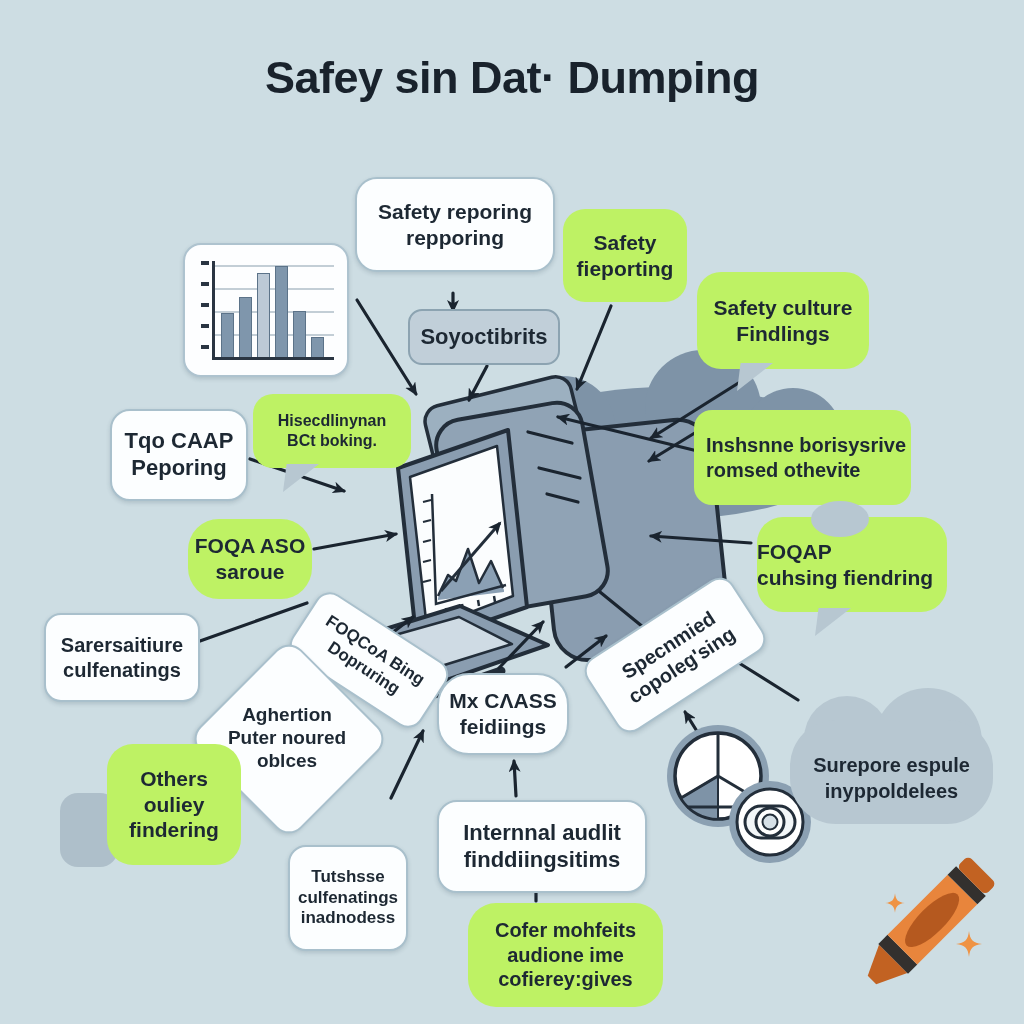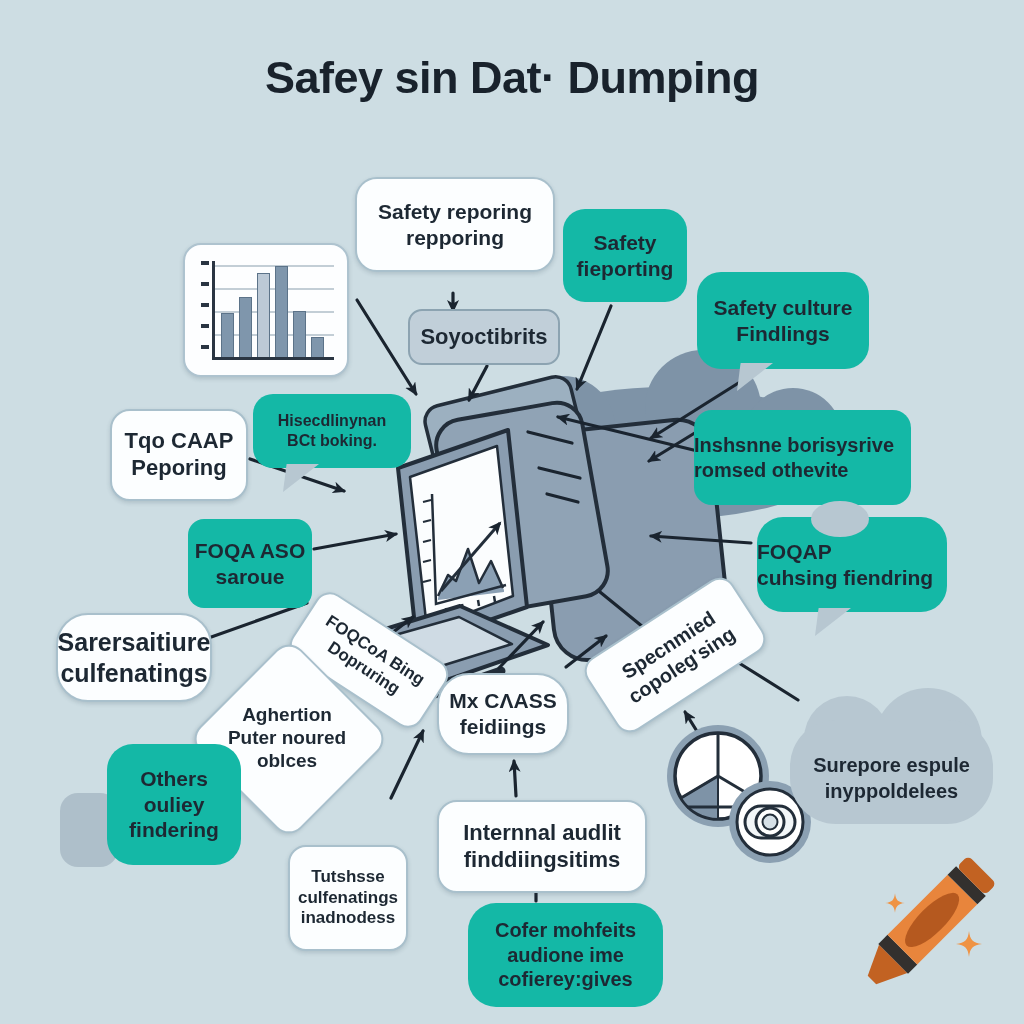--- a/index.html
+++ b/index.html
@@ -14,40 +14,40 @@
     font-size:45px;letter-spacing:-0.5px;color:#19222c;z-index:2;
   }
   .node{
     position:absolute;z-index:2;
     background:#fcfeff;border:2px solid #a9c0cc;
     box-shadow:0 2px 4px rgba(45,65,85,.18);
     display:flex;flex-direction:column;align-items:center;justify-content:center;
     text-align:center;line-height:1.22;color:#1d2833;
   }
   .node span{display:block;}
-  .gray{background:#14b8a6;border:none;box-shadow:none;}
+  .gray{background:#bef264;border:none;box-shadow:none;}
   .tail{
     position:absolute;bottom:-22px;width:36px;height:28px;z-index:1;
     background:#b7c7d1;clip-path:polygon(0 100%,10% 0,100% 0);
   }
   
   #n-safety-reporting{left:355px;top:177px;width:196px;height:91px;font-size:21px;border-radius:22px;}
   #n-safety-fieporting{left:563px;top:209px;width:124px;height:93px;font-size:21px;border-radius:22px;}
   #n-safety-culture{left:697px;top:272px;width:172px;height:97px;font-size:21px;border-radius:24px;}
   #n-safety-culture .tail{left:40px;}
   #n-soyoctibrits{left:408px;top:309px;width:148px;height:52px;font-size:22px;border-radius:14px;background:#c1cfd9;border:2px solid #8ca3b1;box-shadow:none;}
   #n-tqo-caap{left:110px;top:409px;width:134px;height:88px;font-size:22px;border-radius:20px;}
   #n-hisec{left:253px;top:394px;width:158px;height:74px;font-size:16px;border-radius:20px;}
   #n-hisec .tail{left:30px;bottom:-24px;}
-  #n-inshsnne{left:694px;top:410px;width:217px;height:95px;font-size:20px;border-radius:18px;align-items:flex-start;text-align:left;padding-left:0;box-sizing:border-box;}
-  #n-foqa-aso{left:188px;top:519px;width:124px;height:89px;font-size:21px;border-radius:16px;}
+  #n-inshsnne{left:694px;top:410px;width:217px;height:95px;font-size:20px;border-radius:18px;align-items:flex-start;text-align:left;padding-left:12px;box-sizing:border-box;}
+  #n-foqa-aso{left:188px;top:519px;width:124px;height:80px;font-size:21px;border-radius:31px;}
   #n-foqap{left:757px;top:517px;width:190px;height:95px;font-size:21px;border-radius:26px;align-items:flex-start;text-align:left;box-sizing:border-box;}
   #n-foqap::before{content:"";position:absolute;top:-16px;left:54px;width:58px;height:36px;border-radius:50%;background:#b7c7d1;}
   #n-foqap .tail{left:58px;bottom:-24px;}
-  #n-sarersaitiure{left:56px;top:613px;width:152px;height:85px;font-size:25px;border-radius:32px;}
+  #n-sarersaitiure{left:44px;top:613px;width:152px;height:85px;font-size:20px;border-radius:17px;}
   #n-foqcoa{left:292px;top:622px;width:150px;height:72px;font-size:17px;border-radius:16px;transform:rotate(33deg);}
   #n-diamond{left:217px;top:667px;width:140px;height:140px;transform:rotate(45deg);border-radius:18px;}
   #n-diamond-text{left:192px;top:690px;width:190px;height:95px;font-size:19px;background:transparent;border:none;box-shadow:none;}
   #n-mx-cass{left:437px;top:673px;width:128px;height:78px;font-size:21px;border-radius:32px;}
   #n-specnmied{left:588px;top:612px;width:170px;height:82px;font-size:20px;border-radius:16px;transform:rotate(-33deg);}
   #n-others{left:107px;top:744px;width:134px;height:121px;font-size:21px;border-radius:26px;}
   #echo-blob{left:60px;top:793px;width:58px;height:74px;border-radius:18px;z-index:1;position:absolute;background:#aebfca;}
   #n-tutshsse{left:288px;top:845px;width:116px;height:102px;font-size:17px;border-radius:18px;}
   #n-internal{left:437px;top:800px;width:206px;height:89px;font-size:22px;border-radius:20px;}
   #n-cofer{left:468px;top:903px;width:195px;height:104px;font-size:20px;border-radius:28px;}

